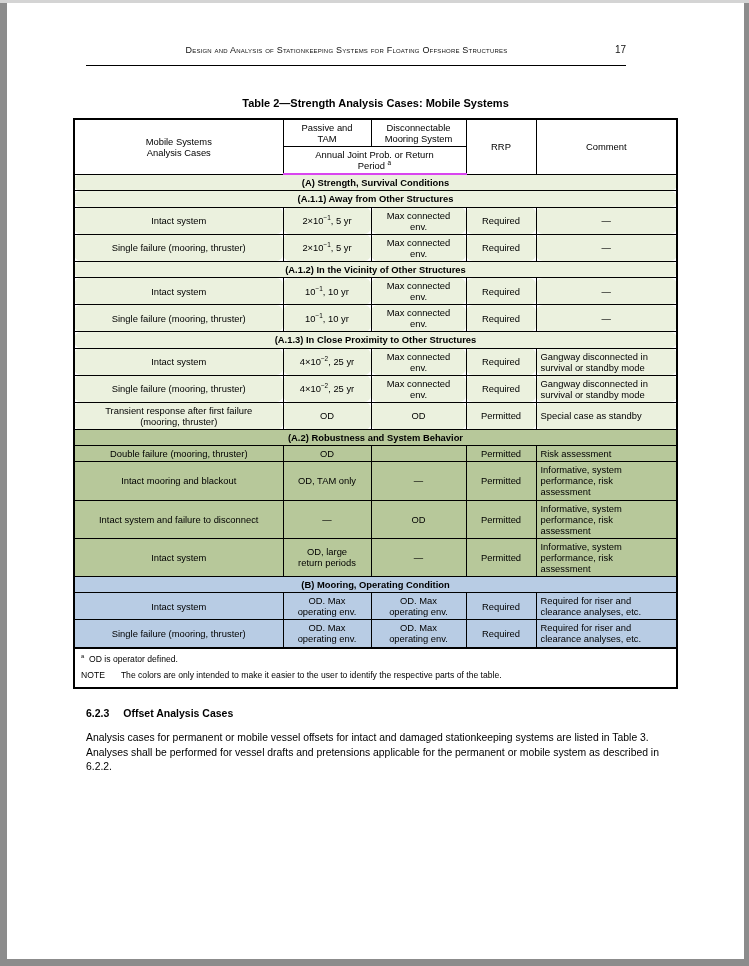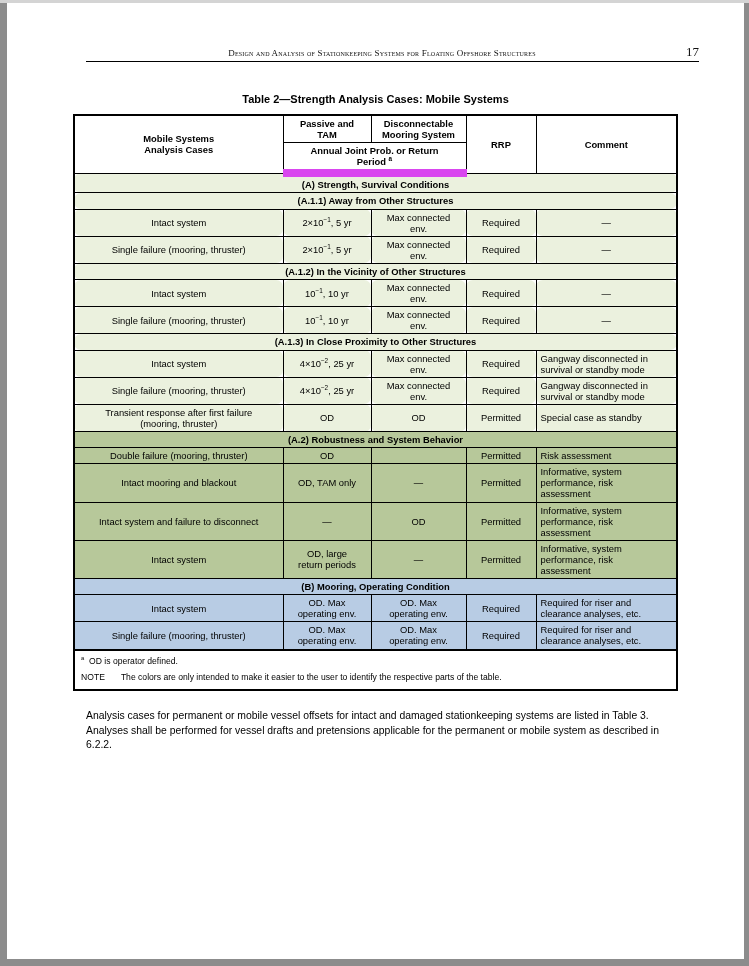--- a/index.html
+++ b/index.html
@@ -15,37 +15,36 @@
   .frame-left   { position: absolute; top: 3px; bottom: 0; left: 0; width: 7px; background: var(--frame-gray); }
   .frame-right  { position: absolute; top: 3px; bottom: 0; right: 0; width: 5px; background: var(--frame-gray); }
   .frame-bottom { position: absolute; bottom: 0; left: 0; right: 0; height: 7px; background: var(--frame-gray); }
 
   .page {
     position: absolute; top: 3px; left: 7px; right: 5px; bottom: 7px;
     background: #ffffff;
   }
 
   .running-header {
-    margin: 41px 45px 0 79px;
+    margin: 41px 118px 0 79px;
     display: flex;
     align-items: baseline;
     border-bottom: 1.5px solid #000;
-    padding-bottom: 1px;
-    font-family: Liberation Serif, serif;
+    padding-bottom: 10px;
   }
   .running-header .rh-title {
     flex: 1;
     text-align: center;
     font-variant: small-caps;
     font-size: 9px;
     letter-spacing: 0.2px;
     color: #111;
   }
   .running-header .rh-page {
-    font-size: 13px;
+    font-size: 10px;
     color: #111;
     padding-left: 8px;
   }
 
   .table-title {
     margin-top: 31px;
     text-align: center;
     font-size: 11px;
     font-weight: bold;
     color: #000;
@@ -61,25 +60,25 @@
     color: #000;
   }
   table.strength th, table.strength td {
     border: 1px solid #000;
     vertical-align: middle;
     white-space: pre-line;
     line-height: 1.18;
     padding: 2px 4px;
   }
   table.strength thead th {
-    font-weight: bold;
+    font-weight: normal;
     text-align: center;
     background: #fff;
   }
-  table.strength thead tr.h2 th { border-bottom: 8px solid #d946ef; }
+  table.strength thead tr.h2 th { border-bottom: 2px solid #d946ef; }
   td.section {
     font-weight: bold;
     text-align: center;
     padding: 1.5px 2px;
     border-top: 2px solid #000;
   }
   td.c0 { text-align: center; }
   td.c1, td.c2, td.c3 { text-align: center; }
   td.c4 { text-align: left; }
   td.center { text-align: center; }
@@ -290,16 +289,19 @@
       <tr class="footnotes">
         <td colspan="5">
           <div class="fn-line"><sup>a</sup>&nbsp;&nbsp;<span>OD is operator defined.</span></div>
           <div class="fn-line"><span class="fn-note-label">NOTE</span><span>The colors are only intended to make it easier to the user to identify the respective parts of the table.</span></div>
         </td>
       </tr>
     </tfoot>
   </table>
 
   <div class="body-section">
+    <div class="body-heading">
+      <span class="sec-num">6.2.3</span><span>Offset Analysis Cases</span>
+    </div>
     <div class="body-paragraph">Analysis cases for permanent or mobile vessel offsets for intact and damaged stationkeeping systems are listed in Table 3. Analyses shall be performed for vessel drafts and pretensions applicable for the permanent or mobile system as described in 6.2.2.</div>
   </div>
 
 </div>
 
 </body></html>

